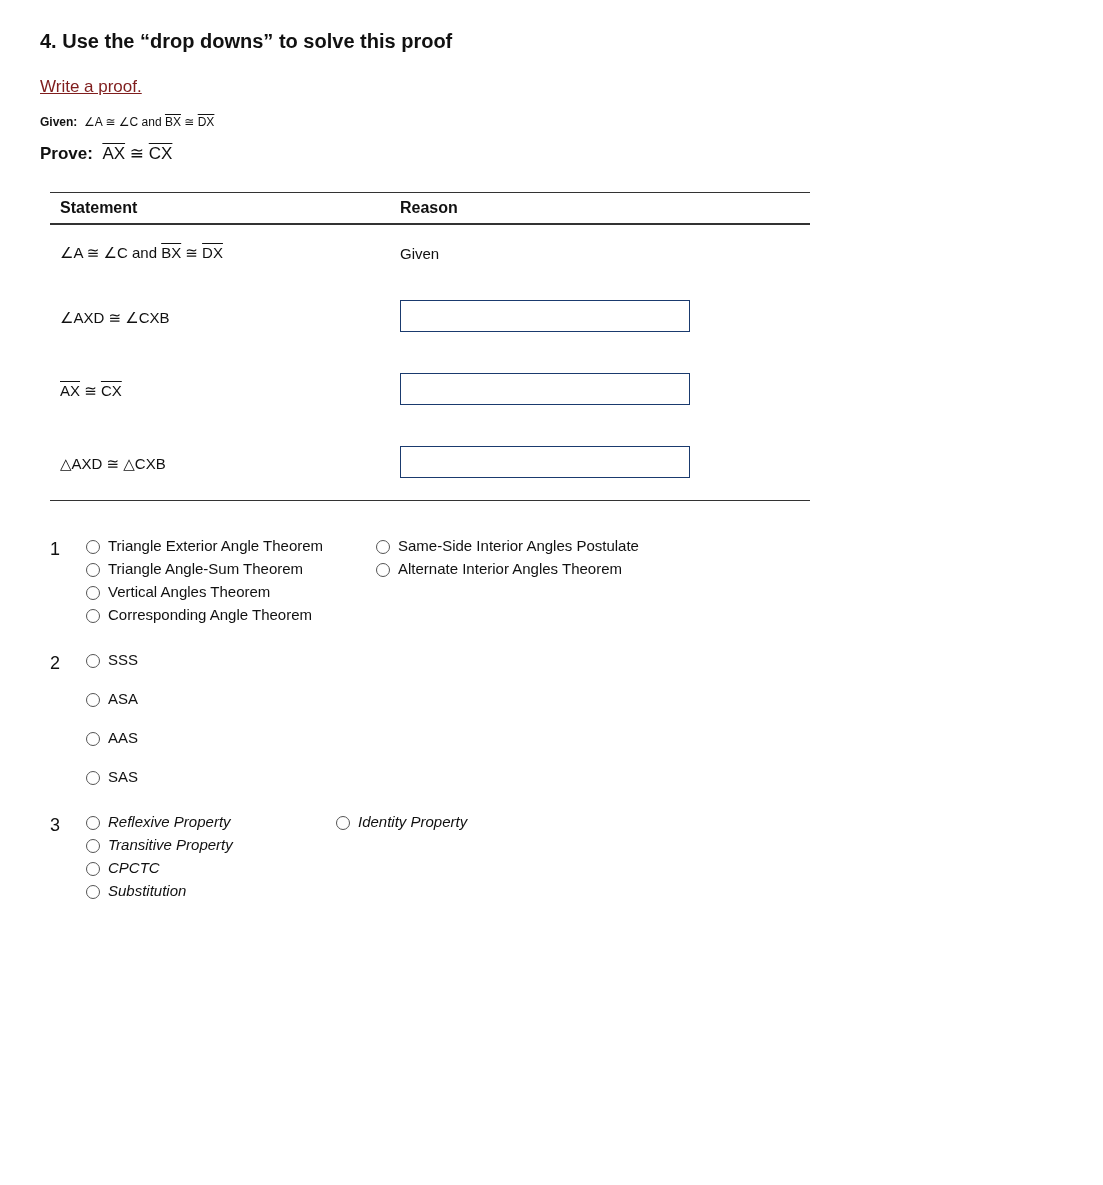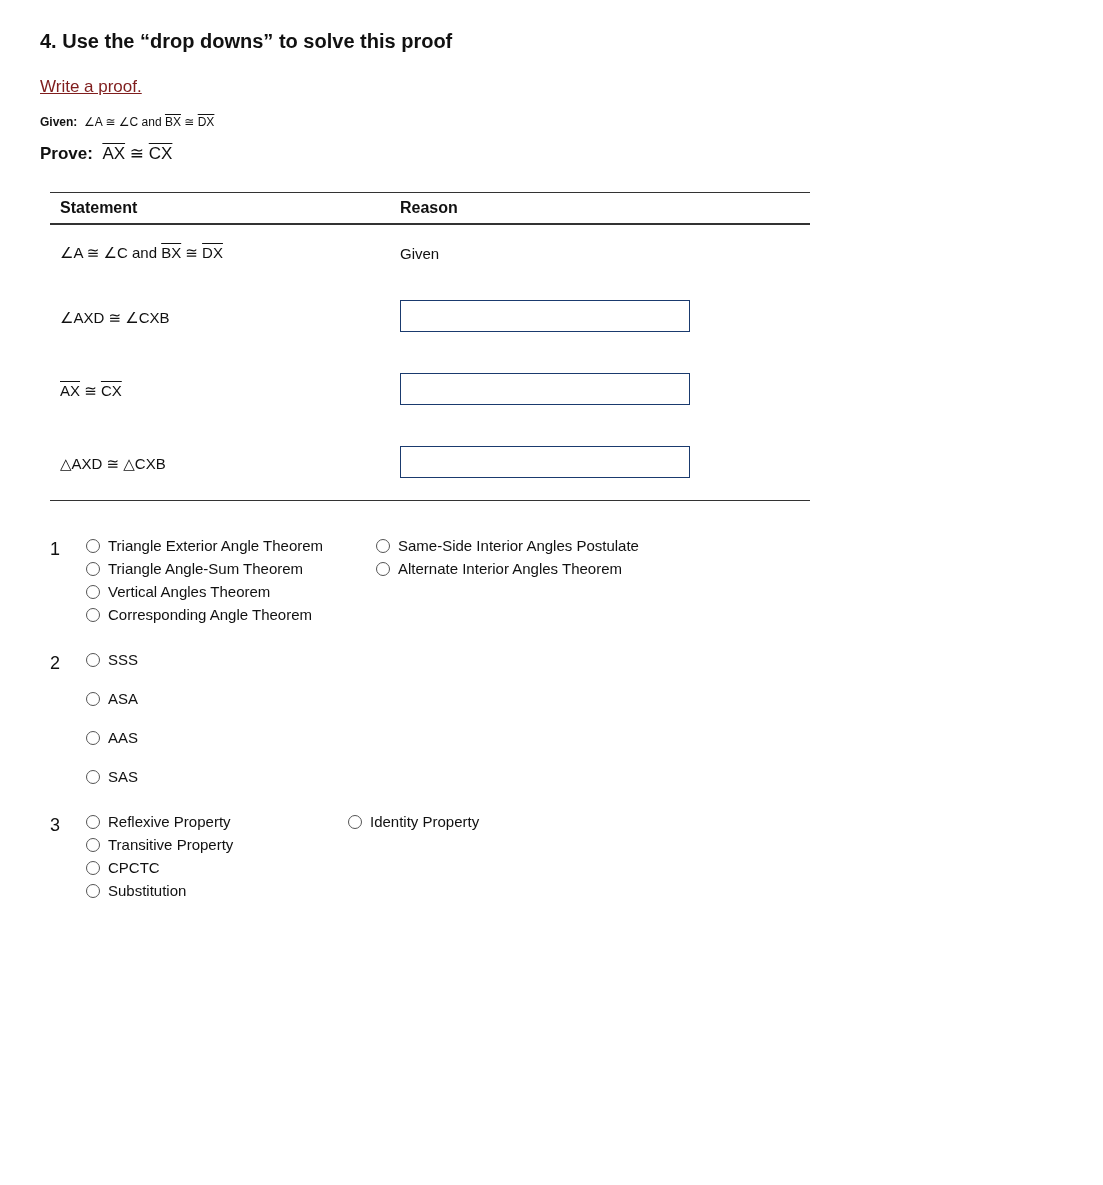--- a/index.html
+++ b/index.html
@@ -103,21 +103,21 @@
     }
 
     .choices-grid-single {
       display: flex;
       flex-direction: column;
       gap: 22px;
     }
 
     .choice-item {
       display: flex;
-      align-items: center;
+      align-items: flex-end;
       gap: 8px;
       font-size: 15px;
     }
 
     .choice-radio {
       width: 14px;
       height: 14px;
       border-radius: 50%;
       border: 1.5px solid #555;
       display: inline-flex;
@@ -247,21 +247,21 @@
         <div class="choice-radio"></div>
         <span>SAS</span>
       </div>
     </div>
   </div>
 </div>
 
 <div class="choices-section">
   <div class="choices-row">
     <div class="choices-number">3</div>
-    <div style="display: grid; grid-template-columns: 220px 220px; gap: 6px 42px;">
+    <div style="display: grid; grid-template-columns: 220px 220px; gap: 6px 30px; font-style: italic;">
       <div class="choice-item">
         <div class="choice-radio"></div>
         <span>Reflexive Property</span>
       </div>
       <div class="choice-item">
         <div class="choice-radio"></div>
         <span>Identity Property</span>
       </div>
       <div class="choice-item">
         <div class="choice-radio"></div>

